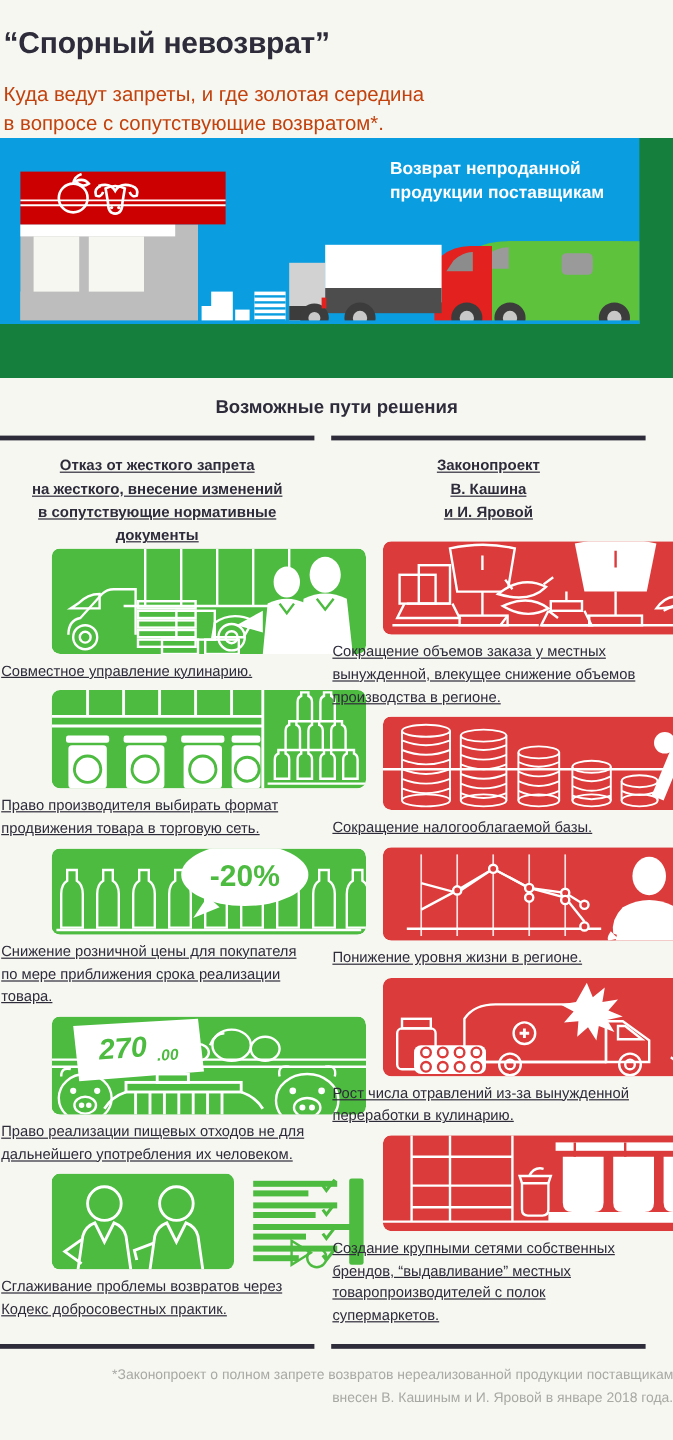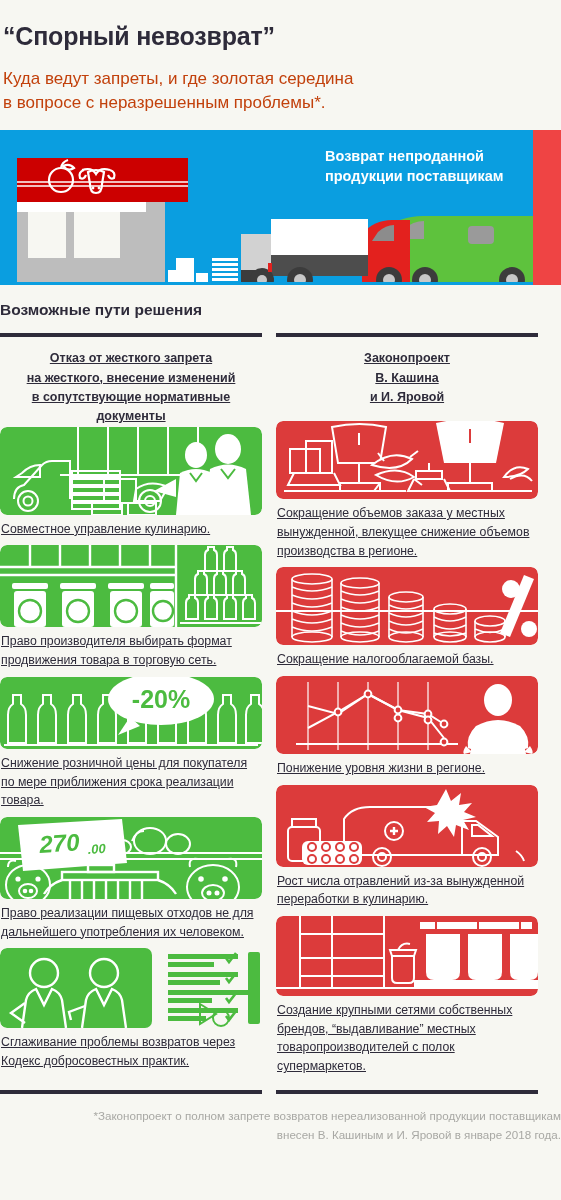--- a/index.html
+++ b/index.html
@@ -24,40 +24,39 @@
   .subtitle {
     font-size: 17px;
     line-height: 1.42;
     padding: 16px 0 0 3px;
     color: #c2410c;
   }
 
   
   .hero {
     position: relative;
-    margin-top: 15px;
-    height: 155px;
-    background: #ef4444;
+    height: 200px;
+    background: #15803d;
     overflow: hidden;
   }
   .hero-text {
     position: absolute;
     right: 16px; top: 17px;
     color: #ffffff;
     font-size: 14.5px;
     font-weight: bold;
     line-height: 1.35;
     text-align: left;
     width: 220px;
   }
   .hero svg { position: absolute; left: 0; top: 0; }
 
   
   .section-title {
-    text-align: left;
+    text-align: center;
     font-size: 15.5px;
     font-weight: bold;
     padding: 16px 0 0 0;
   }
 
   .cols {
     display: flex;
     gap: 14px;
     padding-top: 14px;
     text-decoration: underline;
@@ -72,20 +71,21 @@
     padding: 12px 4px 0 4px;
     min-height: 84px;
   }
 
   .card-block { margin-bottom: 7px; }
   .card {
     width: 262px;
     border-radius: 7px;
     overflow: hidden;
     display: block;
+    margin-left: 43px;
   }
   .card svg { display: block; }
   .caption {
     font-size: 12.3px;
     line-height: 1.52;
     padding: 5px 1px 0 1px;
     color: #2e2b3a;
   }
 
   
@@ -101,21 +101,21 @@
 </style>
 </head>
 <body>
 
 <div class="page">
 
   <h1 class="title">“Спорный невозврат”</h1>
 
   <div class="subtitle">
     <span>Куда ведут запреты, и где золотая середина</span><br>
-    <span>в вопросе с неразрешенным проблемы*.</span>
+    <span>в вопросе с сопутствующие возвратом*.</span>
   </div>
 
   <div class="hero">
     <svg width="533" height="155" viewBox="0 0 533 155">
       <rect x="0" y="0" width="533" height="155" fill="#0a9ee0"></rect>
 
       <rect x="176" y="128" width="18" height="27" fill="#ffffff"></rect>
       <rect x="168" y="140" width="14" height="15" fill="#ffffff"></rect>
       <rect x="196" y="143" width="12" height="12" fill="#ffffff"></rect>
       <rect x="212" y="128" width="26" height="27" fill="#ffffff"></rect>

